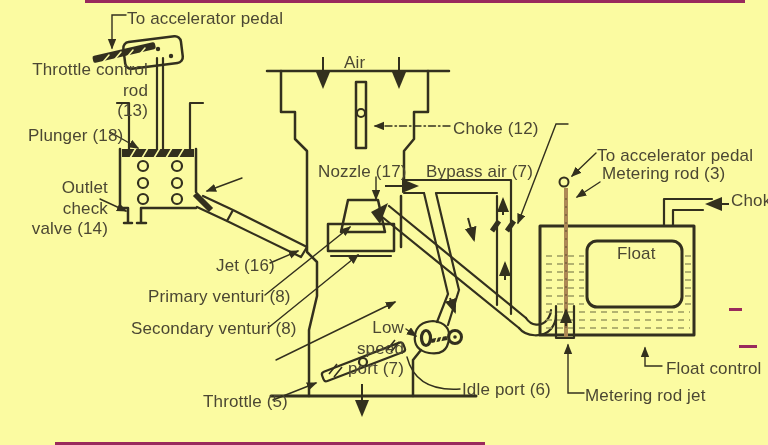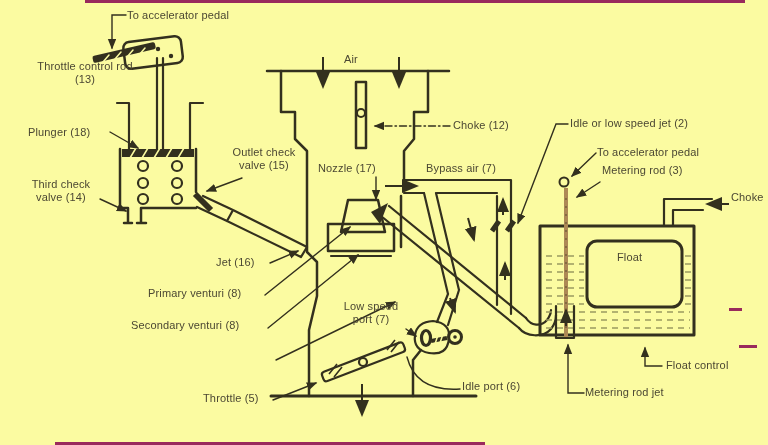--- a/index.html
+++ b/index.html
@@ -20,24 +20,24 @@
   .valve{stroke:var(--ink);stroke-width:6;stroke-linecap:butt;}
   .tick{stroke:var(--ink);stroke-width:5;stroke-linecap:butt;}
   .lead{stroke:var(--ink);fill:none;stroke-width:1.4;stroke-linecap:round;}
   .dashdot{stroke-dasharray:7 3 1.5 3;}
   .flow{stroke:var(--ink);fill:none;stroke-width:2;}
   .bgln{stroke:var(--bg);fill:none;stroke-width:1.5;stroke-linecap:round;}
   .fueldash{stroke:var(--fuel);stroke-width:1.6;stroke-dasharray:6 5;fill:none;}
   .rodln{stroke:var(--rod);stroke-width:4;stroke-linecap:butt;fill:none;}
   .scan{fill:var(--scan);}
   .lbl{
-    position:absolute;color:var(--text);font-size:11px;line-height:1.22;
+    position:absolute;color:var(--text);font-size:17px;line-height:1.22;
     white-space:nowrap;letter-spacing:.15px;
   }
-  .lbl.c{text-align:center;white-space:normal;}
+  .lbl.c{text-align:right;white-space:normal;}
   .lbl span{display:block;}
 </style>
 </head>
 <body>
 
 <div id="stage">
 
 <svg id="draw" width="768" height="445" viewBox="0 0 768 445">
   <defs>
     <marker id="arrS" orient="auto" markerWidth="9" markerHeight="8" refX="6.5" refY="3">
@@ -197,70 +197,63 @@
       <span>To accelerator pedal</span>
     </div>
 <div class="lbl c" style="left:22px;top:60px;width:126px">
       <span>Throttle control rod</span>
       <span>(13)</span>
     </div>
 <div class="lbl" style="left:28px;top:126px">
       <span>Plunger (18)</span>
     </div>
 <div class="lbl c" style="left:14px;top:178px;width:94px">
-      <span>Third check</span>
+      <span>Outlet check</span>
       <span>valve (14)</span>
-    </div>
-<div class="lbl c" style="left:222px;top:146px;width:84px">
-      <span>Outlet check</span>
-      <span>valve (15)</span>
     </div>
 <div class="lbl" style="left:344px;top:53px">
       <span>Air</span>
     </div>
 <div class="lbl" style="left:453px;top:119px">
       <span>Choke (12)</span>
     </div>
 <div class="lbl" style="left:318px;top:162px">
       <span>Nozzle (17)</span>
     </div>
 <div class="lbl" style="left:426px;top:162px">
       <span>Bypass air (7)</span>
     </div>
-<div class="lbl" style="left:570px;top:117px">
-      <span>Idle or low speed jet (2)</span>
-    </div>
 <div class="lbl" style="left:597px;top:146px">
       <span>To accelerator pedal</span>
     </div>
 <div class="lbl" style="left:602px;top:164px">
       <span>Metering rod (3)</span>
     </div>
 <div class="lbl" style="left:731px;top:191px">
       <span>Choke</span>
     </div>
-<div class="lbl" style="left:617px;top:251px">
+<div class="lbl" style="left:617px;top:244px">
       <span>Float</span>
     </div>
 <div class="lbl" style="left:666px;top:359px">
       <span>Float control</span>
     </div>
 <div class="lbl" style="left:585px;top:386px">
       <span>Metering rod jet</span>
     </div>
 <div class="lbl" style="left:216px;top:256px">
       <span>Jet (16)</span>
     </div>
 <div class="lbl" style="left:148px;top:287px">
       <span>Primary venturi (8)</span>
     </div>
 <div class="lbl" style="left:131px;top:319px">
       <span>Secondary venturi (8)</span>
     </div>
-<div class="lbl c" style="left:338px;top:300px;width:66px">
+<div class="lbl c" style="left:338px;top:318px;width:66px">
       <span>Low speed</span>
       <span>port (7)</span>
     </div>
 <div class="lbl" style="left:462px;top:380px">
       <span>Idle port (6)</span>
     </div>
 <div class="lbl" style="left:203px;top:392px">
       <span>Throttle (5)</span>
     </div>
 

